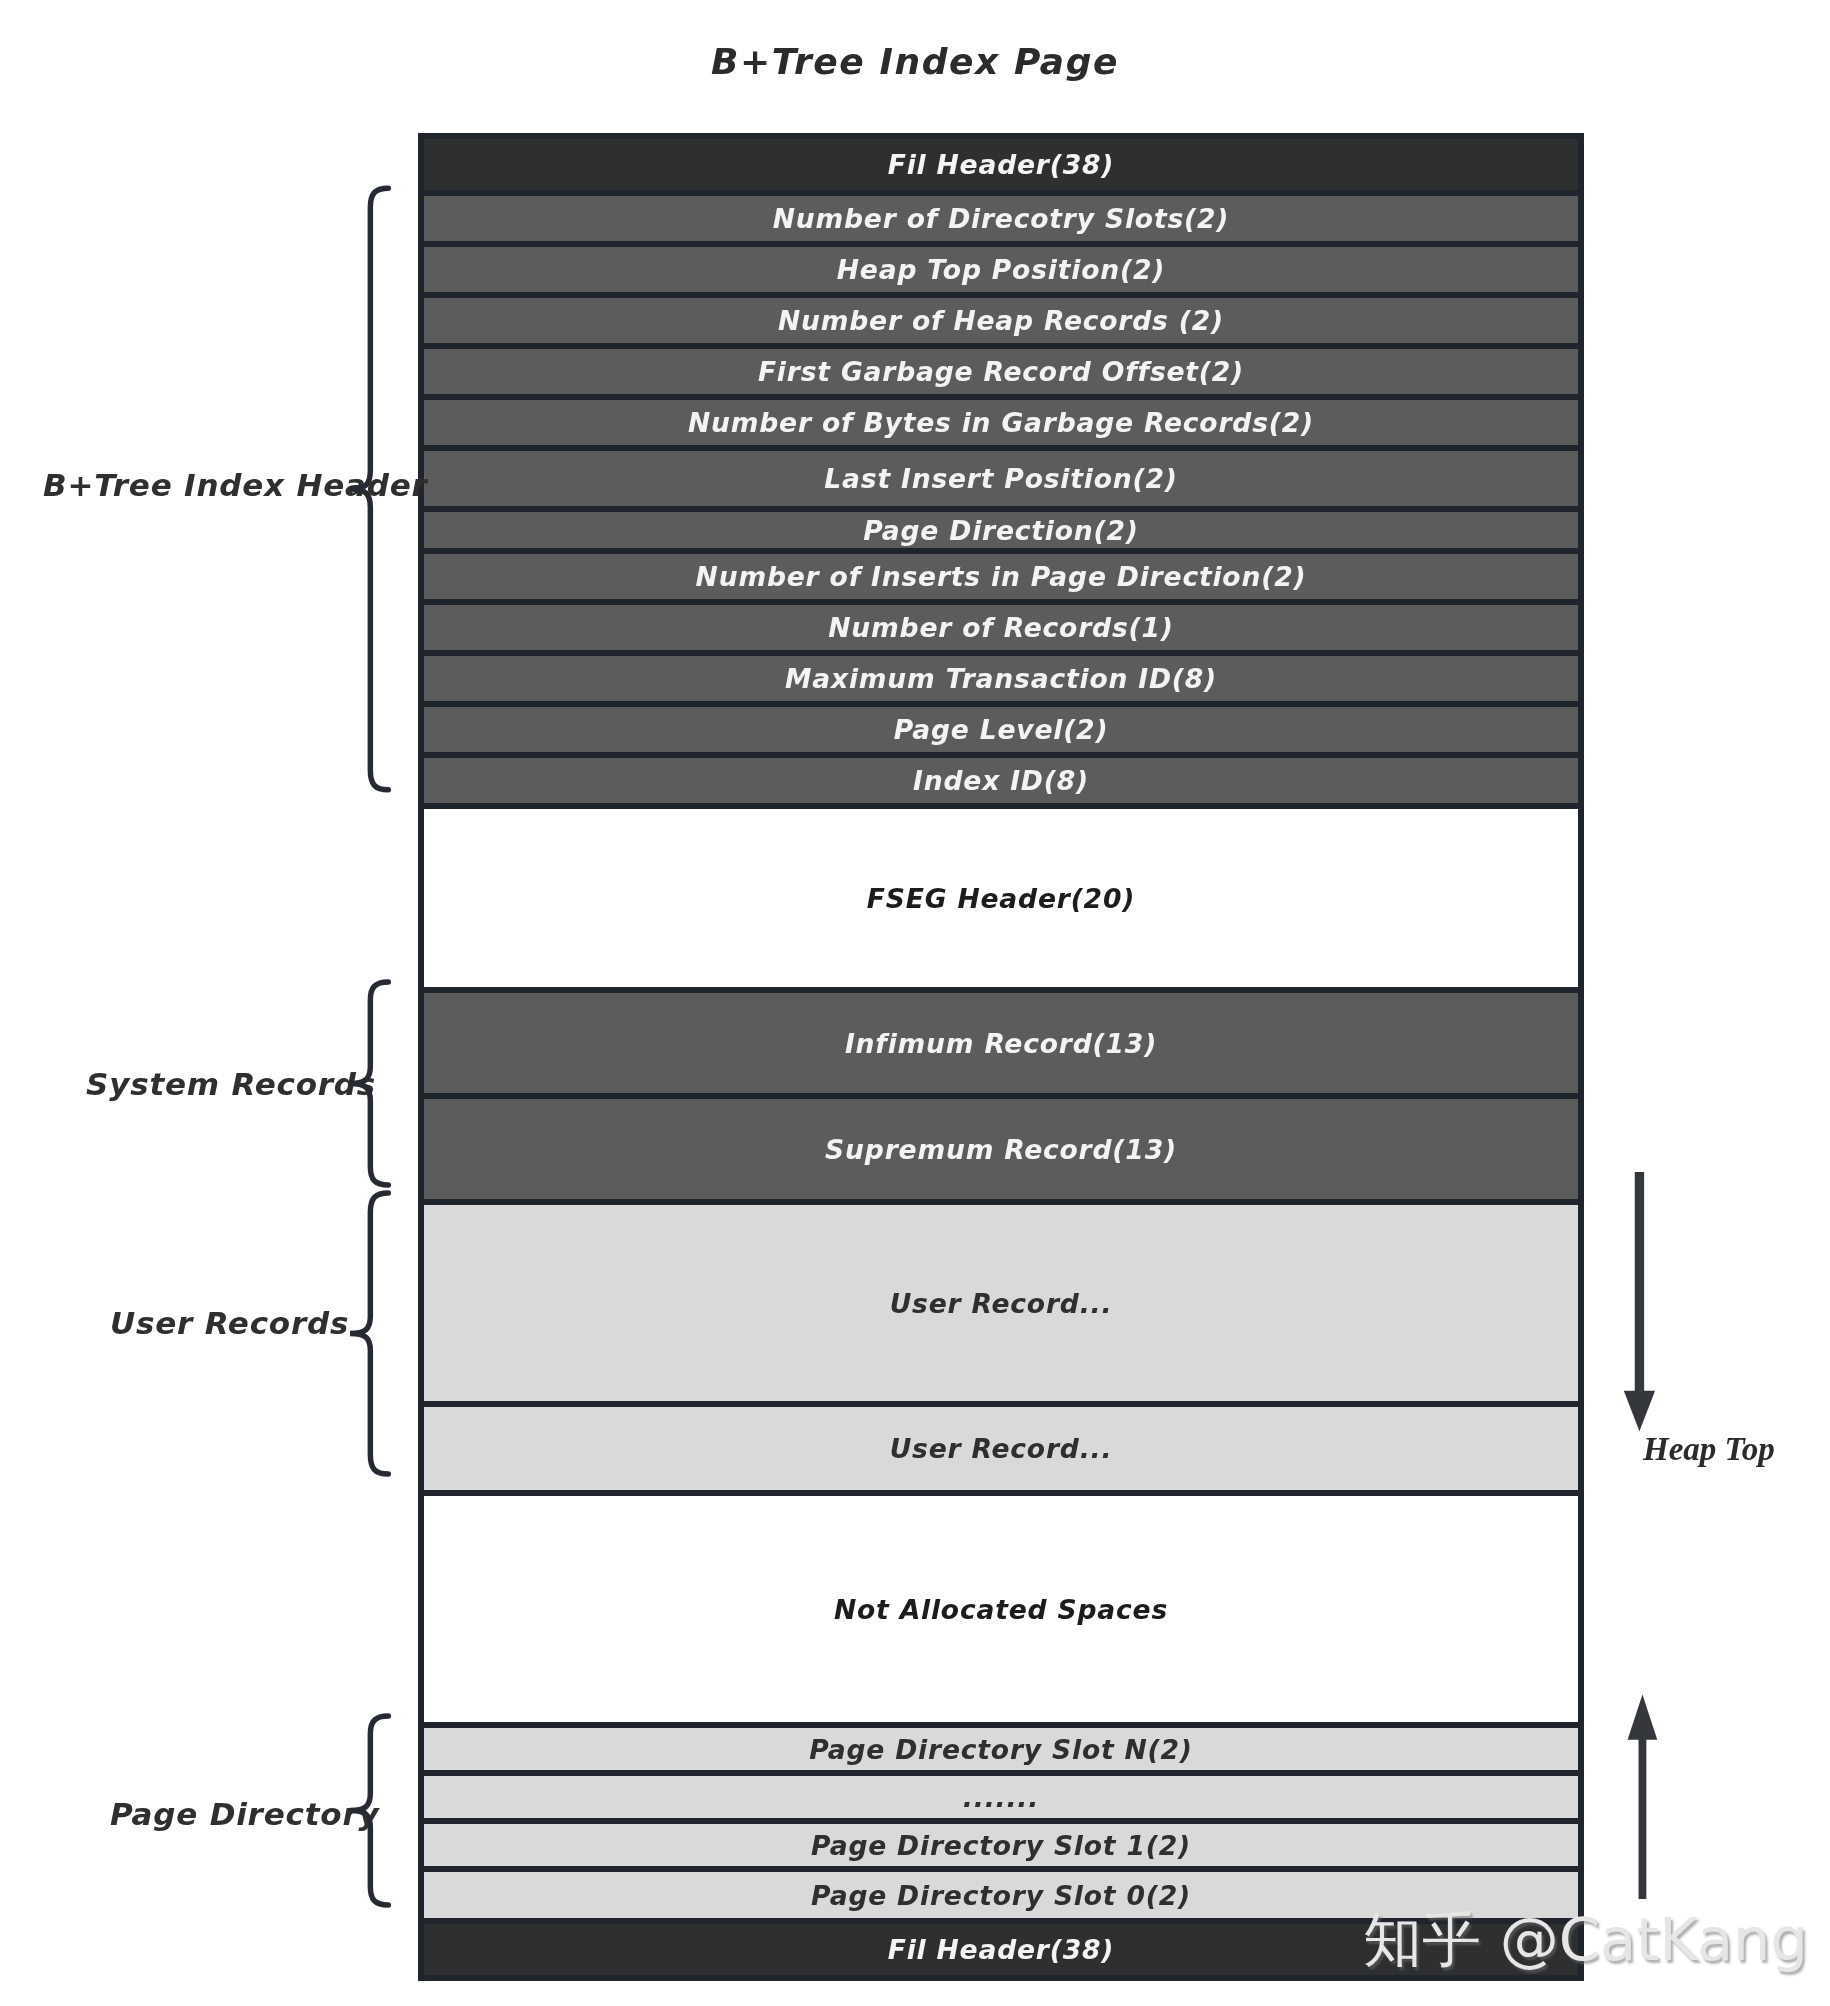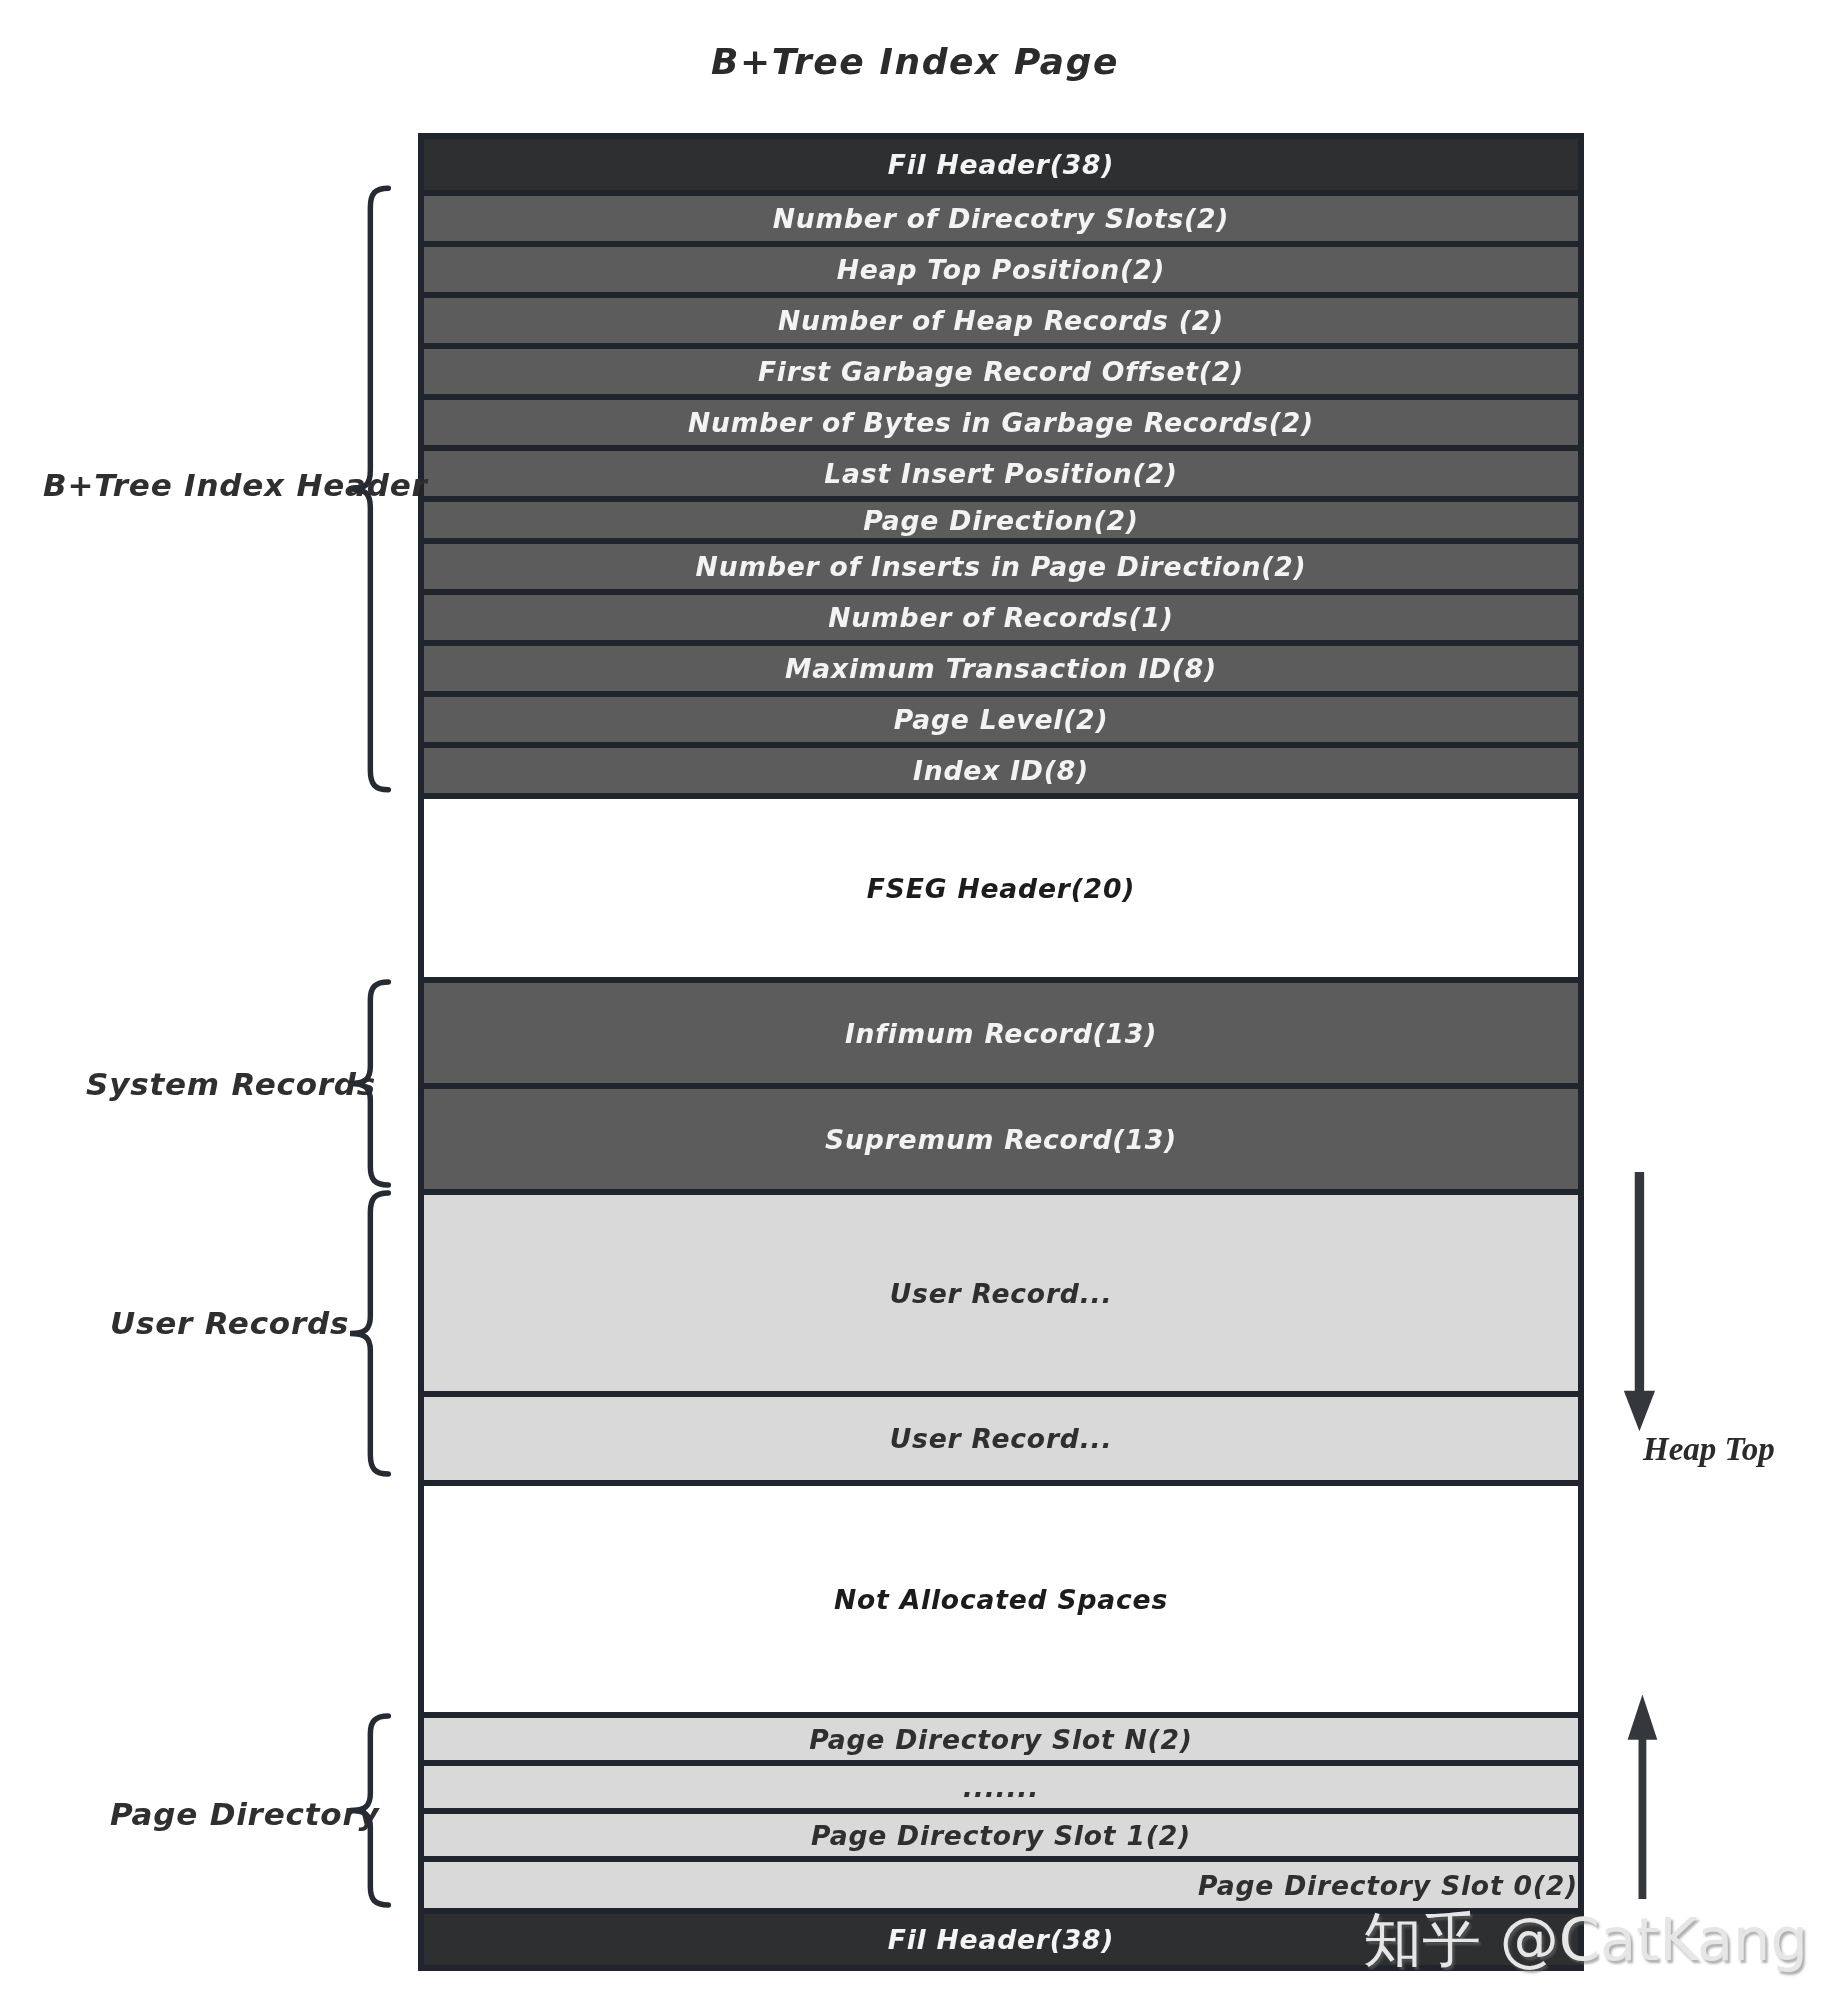--- a/index.html
+++ b/index.html
@@ -97,21 +97,21 @@
       </div>
       <div class="row mid" style="height: 51px;">
         <span>Number of Heap Records (2)</span>
       </div>
       <div class="row mid" style="height: 51px;">
         <span>First Garbage Record Offset(2)</span>
       </div>
       <div class="row mid" style="height: 51px;">
         <span>Number of Bytes in Garbage Records(2)</span>
       </div>
-      <div class="row mid" style="height: 51px;">
+      <div class="row mid" style="height: 61px;">
         <span>Last Insert Position(2)</span>
       </div>
       <div class="row mid" style="height: 42px;">
         <span>Page Direction(2)</span>
       </div>
       <div class="row mid" style="height: 51px;">
         <span>Number of Inserts in Page Direction(2)</span>
       </div>
       <div class="row mid" style="height: 51px;">
         <span>Number of Records(1)</span>
@@ -145,21 +145,21 @@
       </div>
       <div class="row light" style="height: 48px;">
         <span>Page Directory Slot N(2)</span>
       </div>
       <div class="row light" style="height: 48px;">
         <span>.......</span>
       </div>
       <div class="row light" style="height: 48px;">
         <span>Page Directory Slot 1(2)</span>
       </div>
-      <div class="row light" style="height: 52px; justify-content: flex-end;">
+      <div class="row light" style="height: 52px;">
         <span>Page Directory Slot 0(2)</span>
       </div>
       <div class="row dark" style="height: 57px;">
         <span>Fil Header(38)</span>
       </div>
     </div>
 
   <div class="side-label" style="left:43px; top:467px; width:305px;">B+Tree Index Header</div>
   <div class="side-label" style="left:86px; top:1066px; width:235px;">System Records</div>
   <div class="side-label" style="left:110px; top:1305px; width:203px;">User Records</div>

